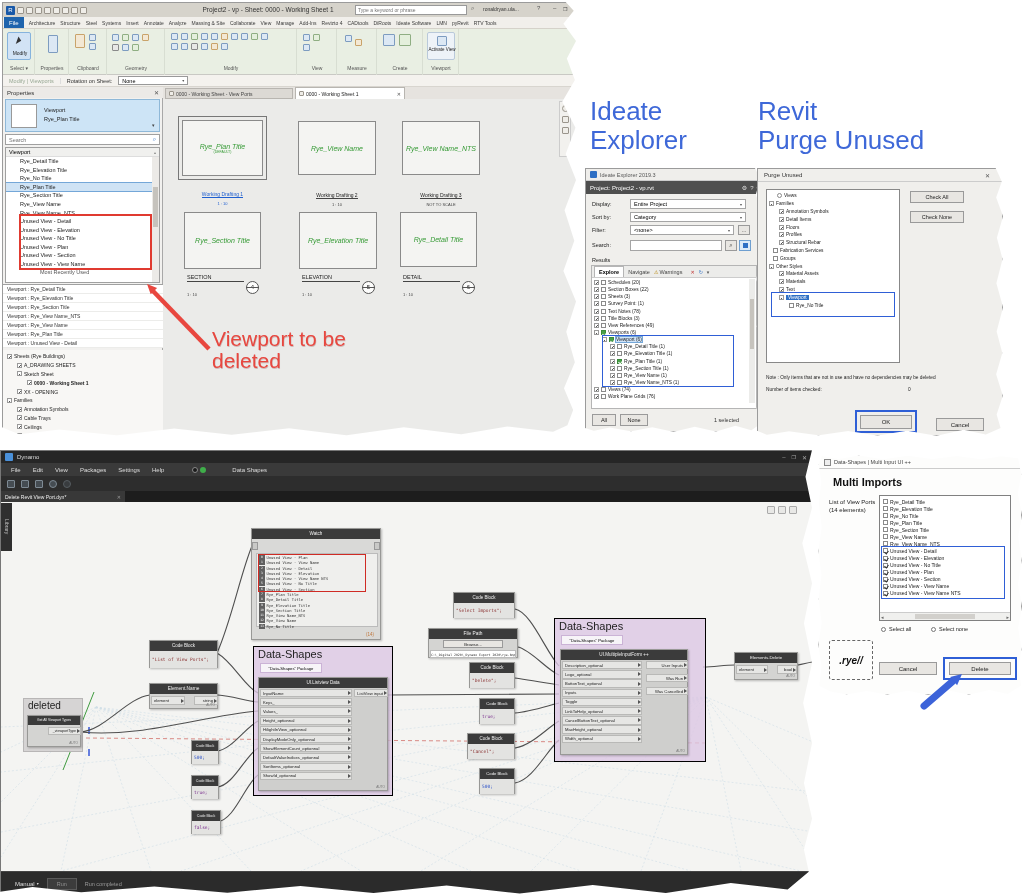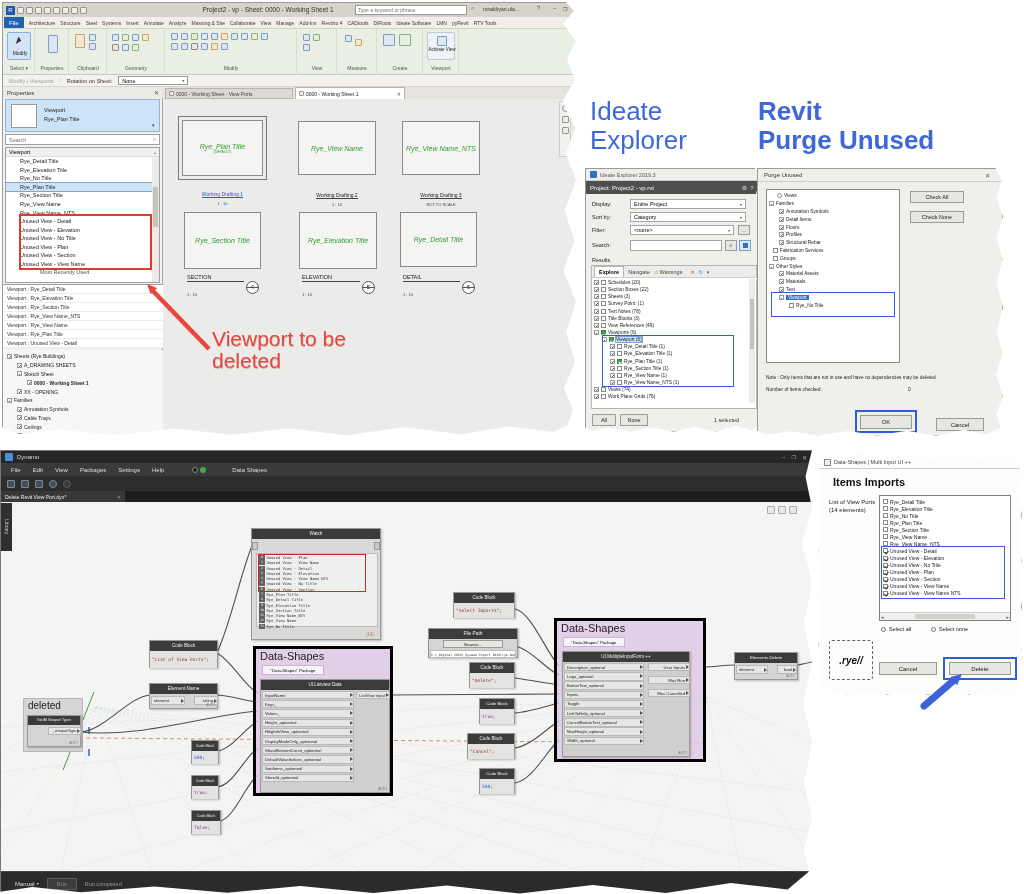--- a/index.html
+++ b/index.html
@@ -38,21 +38,21 @@
   .di{width:8px;height:8px;border:1px solid #7e8a94;background:#454c52;border-radius:1px;flex:none}
   .vb{position:absolute;background:#f4f4f2;border:1px solid #8a8a8a;display:flex;flex-direction:column;align-items:center;justify-content:center}
   .vt{color:#359a35;font-style:italic;font-size:7px;white-space:nowrap}
   .bub{width:13px;height:13px;border:1px solid #555;border-radius:50%;position:relative;font-size:6px;color:#222;display:flex;align-items:center;justify-content:center;background:#fdfdfc;flex:none}
   .bub::after{content:"";position:absolute;left:-1px;right:-1px;top:50%;border-top:1px solid #555}
   .prow{height:8.55px;display:flex;align-items:center;padding-left:14px;font-size:5.5px;color:#222;white-space:nowrap}
   .rrow{height:9px;display:flex;align-items:center;padding-left:4px;font-size:5px;color:#333;border-bottom:0.5px solid #ececea;white-space:nowrap}
   .brow{height:8.8px;display:flex;align-items:center;gap:2px;font-size:5px;color:#222;white-space:nowrap}
   .blueb{position:absolute;border:1.5px solid #2f5fd6;pointer-events:none}
   .redb{position:absolute;border:2px solid #e03a30;pointer-events:none}
-  .grp{position:absolute;border:3px solid #000000;background:#dcc7e4cc}
+  .grp{position:absolute;border:1px solid #000000;background:#dcc7e4cc}
   .circ{width:6px;height:6px;border-radius:50%;flex:none}
 </style>
 </head>
 <body>
 
 <div id="app">
 
   <section class="win" style="left:2px;top:2px;width:574px;height:434px;background:#f2f1ef;clip-path:polygon(0 0,98.2% 0,99.6% 2%,97.8% 5%,100% 9%,98.4% 13%,99.8% 18%,97.6% 23%,99.9% 29%,98.2% 35%,100% 41%,98% 48%,99.7% 55%,97.8% 62%,100% 69%,98.3% 76%,99.8% 83%,97.9% 89%,99.5% 94%,98.5% 97.5%,96% 99%,88% 97.8%,80% 99.6%,70% 98%,60% 99.8%,50% 98.2%,40% 99.7%,30% 98.3%,20% 99.8%,10% 98.5%,3% 99.6%,0 98%);">
 
     <div class="a f" style="left:0;top:0;width:574px;height:14px;background:#d6d3cb;padding:0 3px;gap:2px">
@@ -336,21 +336,21 @@
       </div>
     </div>
   </section>
 
   <div class="a" style="left:212px;top:328px;width:188px;font-size:21px;line-height:1.06;color:#e8473f;z-index:45;text-shadow:0.5px 0.5px 0 rgba(120,30,30,.25)">Viewport to be deleted</div>
 
   <div class="a" style="left:590px;top:97px;color:#3e68d8;font-size:26px;line-height:1.1;font-weight:500">
     <div>Ideate</div>
     <div>Explorer</div>
   </div>
-  <div class="a" style="left:758px;top:97px;color:#3e68d8;font-size:26px;line-height:1.1;font-weight:700">
+  <div class="a" style="left:758px;top:97px;color:#3e68d8;font-size:26px;line-height:1.1;font-weight:400">
     <div>Revit</div>
     <div>Purge Unused</div>
   </div>
 
   <section class="win" style="left:585px;top:168px;width:177px;height:264px;z-index:3;clip-path:polygon(0 0,96% 0,99% 4%,96.5% 10%,100% 17%,97% 25%,99.6% 33%,96.8% 42%,99.8% 51%,97% 60%,100% 68%,97.2% 76%,99.5% 84%,97% 91%,99% 97%,94% 99.3%,85% 97.6%,74% 99.8%,62% 98%,50% 99.9%,38% 98.2%,26% 99.7%,14% 98.3%,5% 99.5%,0 98.5%);">
     <div class="a f" style="left:0;top:0;width:177px;height:12px;background:#efeeeb;border-bottom:1px solid #ccc;gap:3px;padding:0 4px">
       <span style="width:7px;height:7px;background:#2f6fc4;border-radius:1px"></span>
       <span class="t55" style="color:#555">Ideate Explorer 2019.3</span>
     </div>
     <div class="a f" style="left:0;top:12px;width:177px;height:13px;background:#4f4f4f;padding:0 4px;justify-content:space-between">
@@ -860,21 +860,21 @@
       <span class="f t55" style="width:30px;height:12px;background:#3c3c3c;border:1px solid #5a5a5a;color:#8f8f8f;justify-content:center">Run</span>
       <span class="t55" style="color:#999">Run completed</span>
     </div>
   </section>
 
   <section class="win" style="left:818px;top:455px;width:204px;height:240px;background:#fdfdfc;z-index:10;clip-path:polygon(2% 0.5%,10% 1.8%,20% 0.3%,32% 1.9%,44% 0.4%,56% 1.8%,68% 0.5%,80% 1.9%,90% 0.6%,98% 1.5%,99.6% 8%,97.8% 16%,100% 25%,98% 34%,99.8% 44%,97.9% 54%,100% 63%,98% 72%,99.7% 81%,98% 89%,99.5% 96%,93% 99.5%,84% 97.8%,74% 99.8%,64% 98%,54% 99.9%,44% 98.1%,34% 99.8%,24% 98.2%,14% 99.7%,6% 98.4%,0.8% 96%,1.8% 88%,0.2% 79%,1.9% 70%,0.4% 60%,1.8% 50%,0.3% 40%,1.9% 30%,0.5% 20%,1.7% 11%,0.4% 4%);">
     <div class="a f" style="left:0;top:0;width:204px;height:13px;border-bottom:1px solid #ccc;gap:3px;padding:0 5px">
       <span style="width:7px;height:7px;border:1px solid #888;background:#eee"></span>
       <span class="t55" style="color:#444">Data-Shapes | Multi Input UI ++</span>
     </div>
-    <span class="a t11" style="left:14px;top:20px;font-weight:bold;color:#111">Items Imports</span>
+    <span class="a t11" style="left:14px;top:20px;font-weight:bold;color:#111">Multi Imports</span>
     <span class="a t6" style="left:10px;top:43px;color:#222">List of View Ports</span>
     <span class="a t6" style="left:10px;top:51px;color:#222">(14 elements)</span>
     <div class="a" style="left:60px;top:39px;width:132px;height:126px;background:#fff;border:1px solid #808080;padding:2px 0 0 3px">
       <div class="tr" style="height:7.07px;font-size:5px">
           <span class="cbx"></span>
           <span>Rye_Detail Title</span>
         </div>
       <div class="tr" style="height:7.07px;font-size:5px">
           <span class="cbx"></span>
           <span>Rye_Elevation Title</span>

